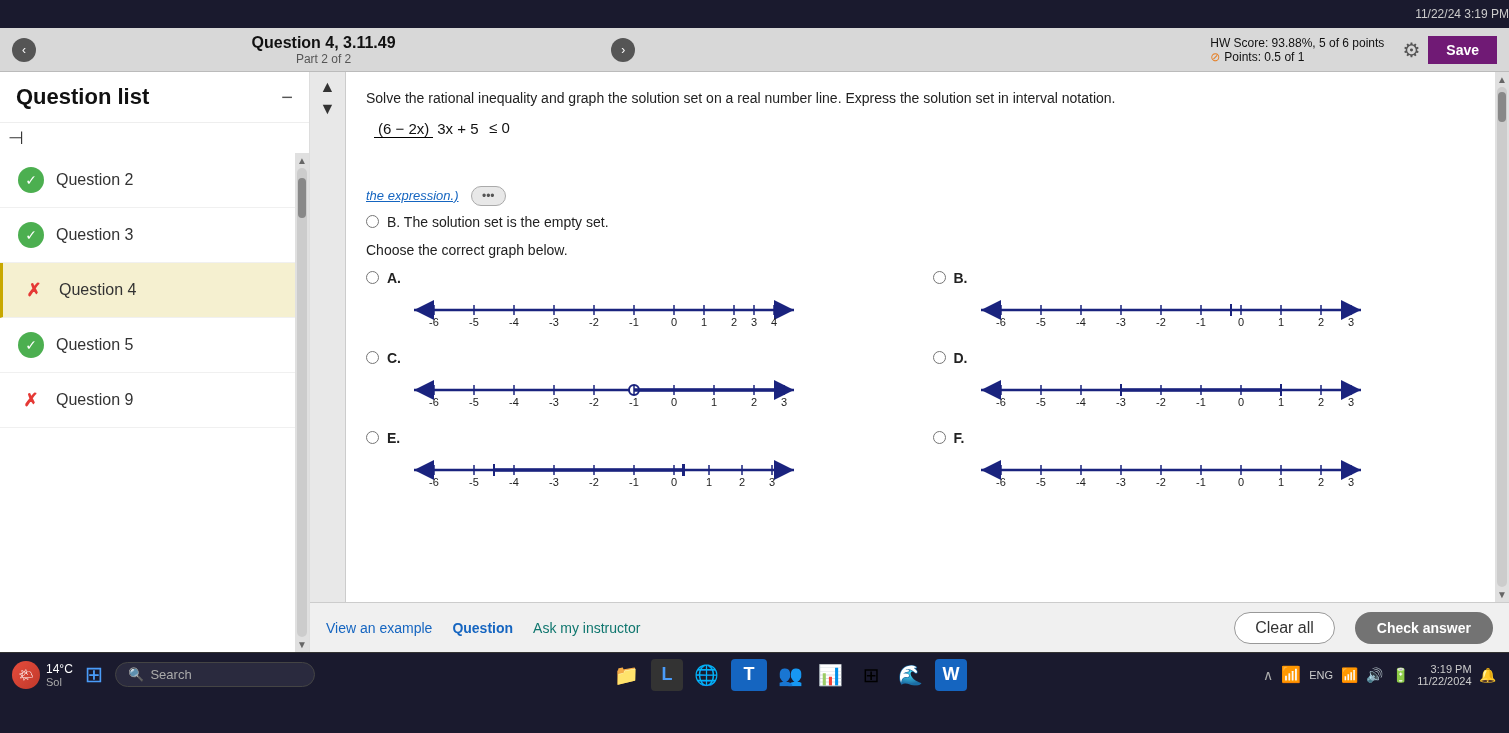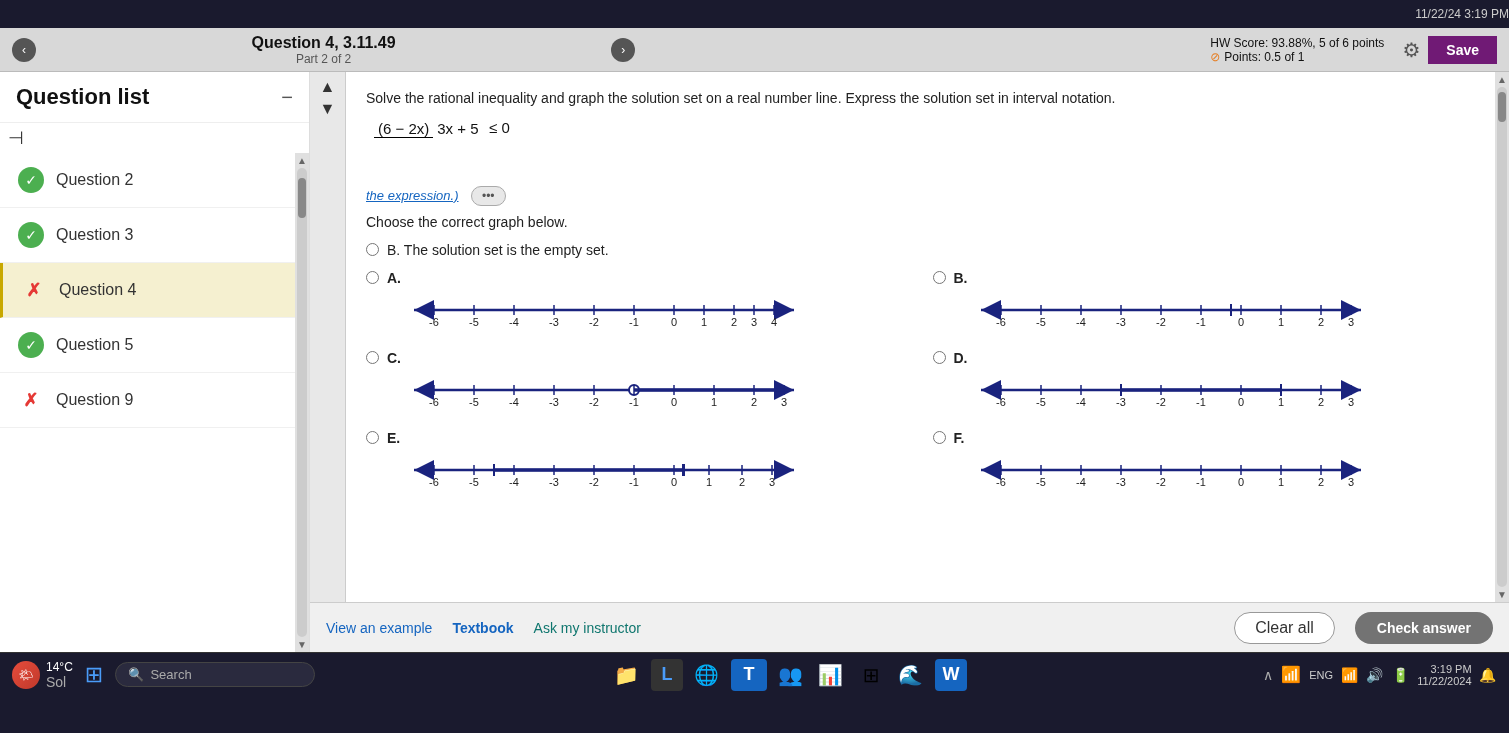--- a/index.html
+++ b/index.html
@@ -124,26 +124,26 @@
               <span style="padding:0 4px; font-size:15px;">3x + 5</span>
             </span>
             <span style="font-size:15px; margin-left:2px;">≤ 0</span>
           </div>
 
           <div style="margin-bottom:8px;margin-top:48px;">
             <span style="font-style:italic; color:#1565c0; font-size:13px; text-decoration:underline; cursor:pointer;">the expression.)</span>
             <button style="background:#e8e8e8; border:1px solid #aaa; border-radius:10px; padding:2px 10px; font-size:12px; cursor:pointer; color:#555; margin-left:8px;">•••</button>
           </div>
 
-          <div style="font-size:14px; margin-bottom:12px; color:#222;">Choose the correct graph below.</div>
-
           <div style="display:flex; align-items:center; margin-bottom:12px; gap:8px;">
             <input type="radio" name="solution-type" id="optB" style="">
             <label for="optB" style="font-size:14px; color:#222;">B.  The solution set is the empty set.</label>
           </div>
+
+          <div style="font-size:14px; margin-bottom:12px; color:#222;">Choose the correct graph below.</div>
 
           <div style="display:grid; grid-template-columns:1fr 1fr; gap:16px 24px; margin-top:4px;">
 
             <div style="display:flex; flex-direction:column;">
               <div style="display:flex; align-items:center; gap:8px; margin-bottom:4px;">
                 <input type="radio" name="graph-choice" id="gA" style="">
                 <label for="gA" style="font-size:14px; font-weight:bold; color:#222;">A.</label>
               </div>
               <div style="margin-left:28px;">
                 <svg width="420" height="40">
@@ -410,37 +410,37 @@
             <div style="width:8px; height:30px; background:#888; border-radius:4px; position:absolute; left:1px; top:5px;"></div>
           </div>
           <span style="font-size:10px; color:#666; cursor:pointer;">▼</span>
         </div>
 
       </div>
     </div>
 
     <div style="background:#f0f0f0; border-top:1px solid #ccc; display:flex; align-items:center; padding:0 16px; height:50px; gap:20px;">
       <a style="color:#1565c0; font-size:14px; text-decoration:none; cursor:pointer;">View an example</a>
-      <a style="color:#1565c0; font-size:14px; text-decoration:none; cursor:pointer; font-weight:bold;">Textbook</a>
+      <a style="color:#1565c0; font-size:14px; text-decoration:none; cursor:pointer; font-weight:bold;">Question</a>
       <a style="color:#0f766e; font-size:14px; text-decoration:none; cursor:pointer;">Ask my instructor</a>
       <div style="flex:1;"></div>
       <button style="background:white; border:1px solid #999; border-radius:20px; padding:6px 20px; font-size:16px; cursor:pointer; color:#333;">Clear all</button>
       <button style="background:#737373; color:white; border:none; border-radius:20px; padding:8px 22px; font-size:14px; font-weight:bold; cursor:pointer;">Check answer</button>
     </div>
 
   </div>
 </div>
 
 <div style="background:#1a1a2e; height:44px; display:flex; align-items:center; padding:0 12px; gap:8px; border-top:1px solid #333;">
 
   <div style="display:flex; align-items:center; gap:6px; color:#fff; font-size:12px;">
     <div style="width:28px; height:28px; border-radius:50%; background:linear-gradient(135deg, #e74c3c, #c0392b); display:flex; align-items:center; justify-content:center; font-size:12px; color:white;">🌤</div>
     <div>
       <div>14°C</div>
-      <div style="font-size:14px; color:#aaa;">Sol</div>
+      <div style="font-size:11px; color:#aaa;">Sol</div>
     </div>
   </div>
 
   <button style="background:transparent; border:none; cursor:pointer; padding:4px; font-size:22px; color:#4a9cf9;">⊞</button>
 
   <div style="background:#2a2a3e; border:1px solid #444; border-radius:20px; display:flex; align-items:center; padding:4px 12px; gap:6px; color:#aaa; font-size:13px; width:200px; cursor:text;">
     <span>🔍</span>
     <span>Search</span>
   </div>
 

